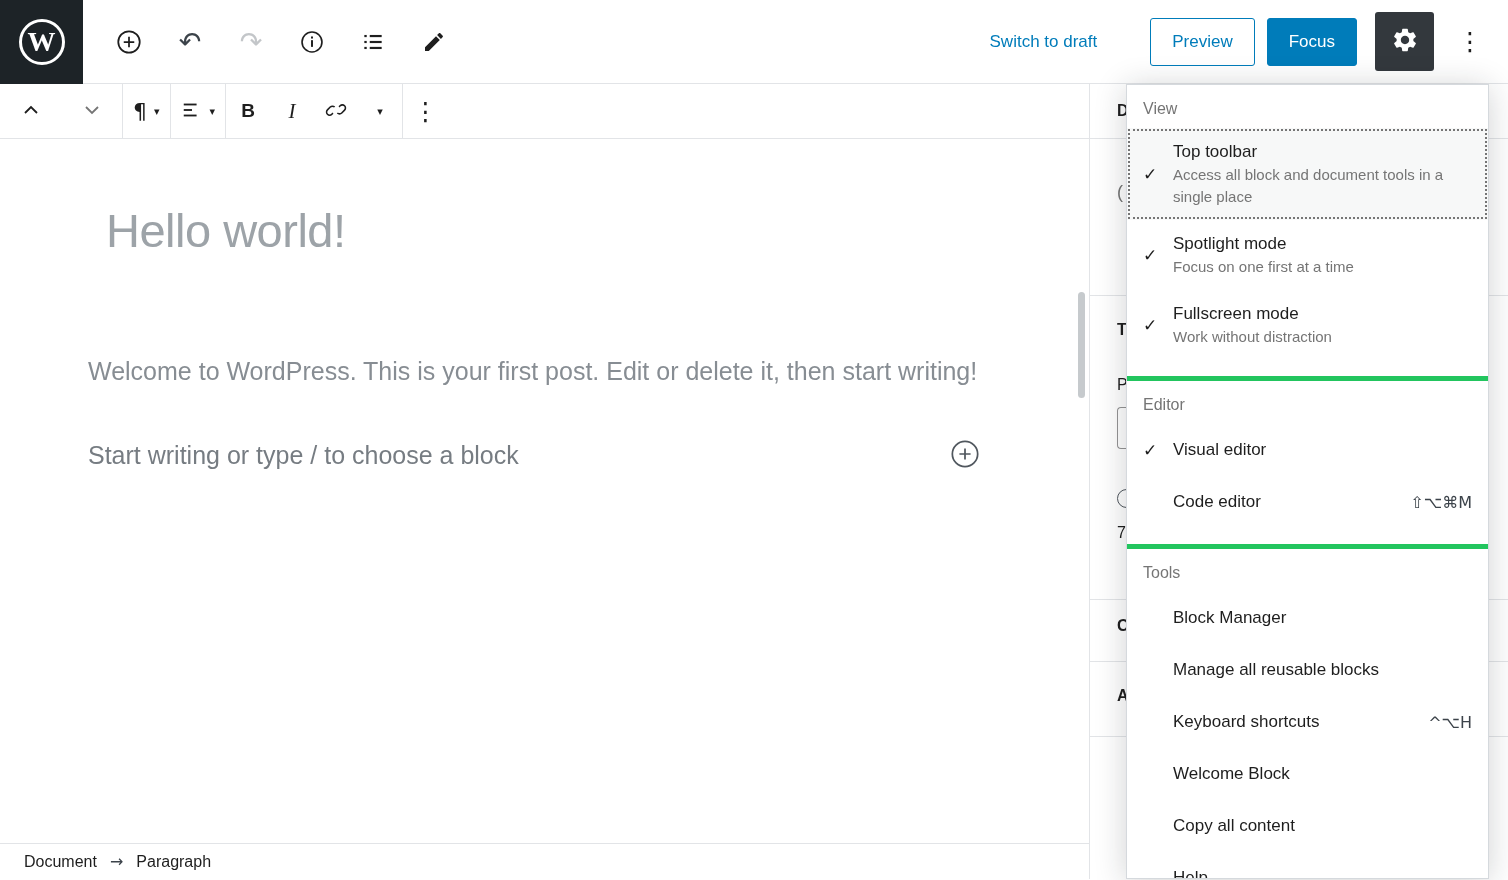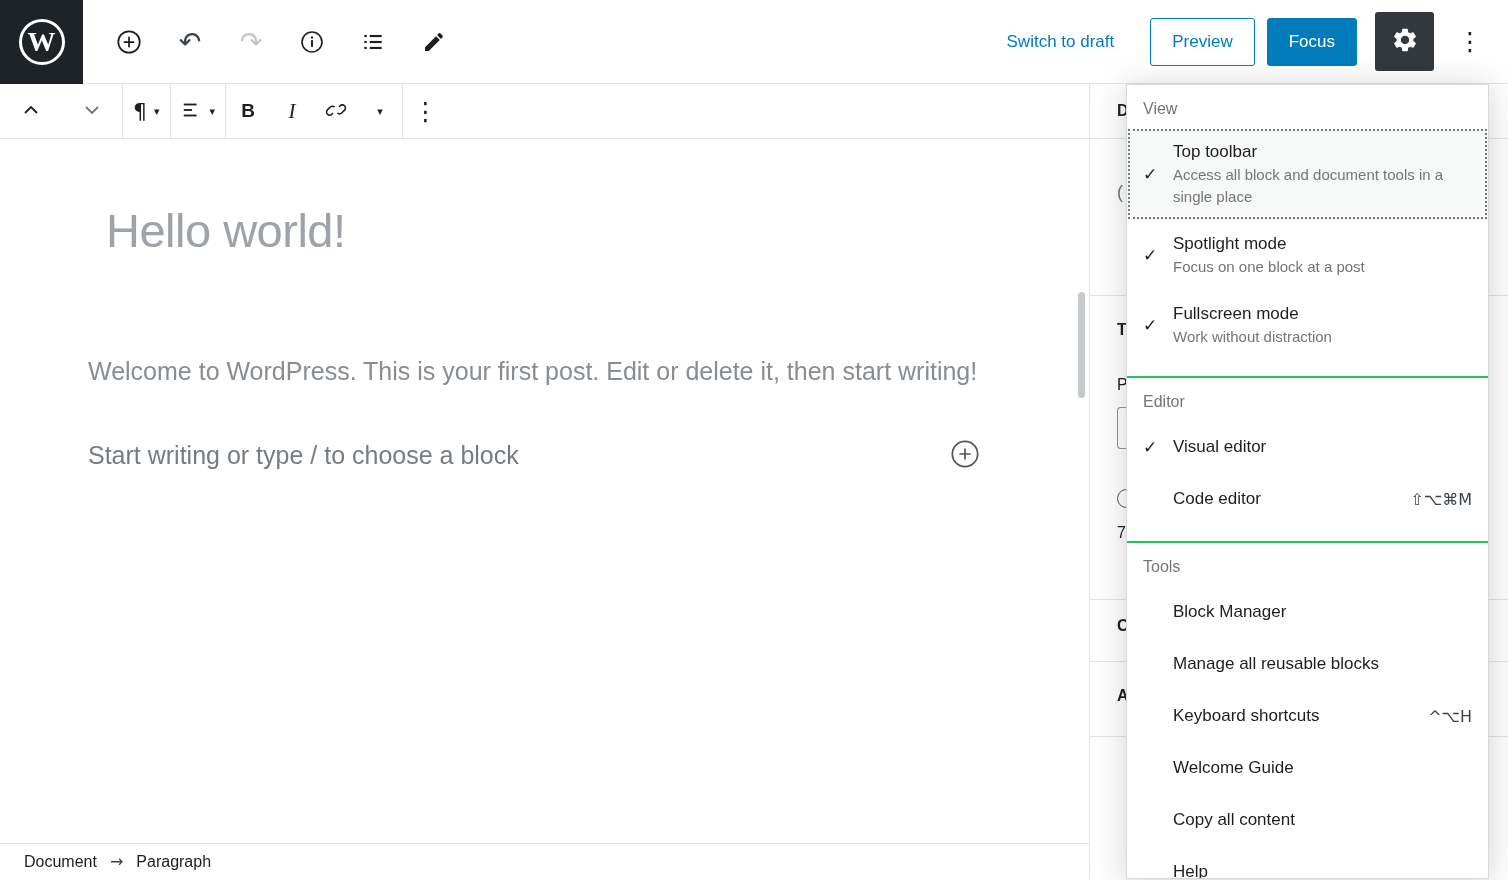--- a/index.html
+++ b/index.html
@@ -14,21 +14,21 @@
     font-family:"Liberation Serif","DejaVu Serif",serif; font-size:28px; font-weight:700;
     display:flex; align-items:center; justify-content:center; }
   .topbar-tools { display:flex; align-items:center; margin-left:28px; gap:25px; }
   .icon-btn { width:36px; height:48px; background:none; border:none; display:flex; align-items:center; justify-content:center;
     color:#1e1e1e; cursor:pointer; }
   .icon-btn svg { display:block; }
   .glyph { font-family:"DejaVu Sans",sans-serif; }
   .undo-glyph { font-size:27px; color:#3c434a; line-height:1; }
   .redo-glyph { font-size:27px; color:#c3c6c9; line-height:1; }
   .topbar-right { margin-left:auto; display:flex; align-items:center; padding-right:18px; }
-  .draft-link { color:#007cba; font-size:17px; text-decoration:none; margin-right:36px; cursor:pointer; }
+  .draft-link { color:#007cba; font-size:17px; text-decoration:none; margin-right:53px; cursor:pointer; }
   .btn { height:48px; border-radius:3px; font-size:17px; padding:0 21px; cursor:pointer;
     font-family:inherit; }
   .btn-secondary { background:#fff; border:1px solid #007cba; color:#007cba; margin-right:12px; }
   .btn-primary { background:#007cba; border:1px solid #007cba; color:#fff; margin-right:18px; }
   .gear-btn { width:59px; height:59px; background:#33383d; border:none; border-radius:3px;
     display:flex; align-items:center; justify-content:center; cursor:pointer; margin-right:16px; }
   .more-btn { width:40px; height:48px; background:none; border:none; cursor:pointer; }
   .vdots { font-family:"DejaVu Sans",sans-serif; font-size:25px; color:#1e1e1e; line-height:1; }
 
   
@@ -73,21 +73,21 @@
   .frag { position:absolute; left:27px; font-size:16px; color:#1e1e1e; }
   .frag-dark-bold { font-weight:700; }
   .frag-gray { color:#757575; font-size:18px; }
   .frag-box { width:14px; height:42px; border:1.5px solid #949494; border-right:none; border-radius:4px 0 0 4px; }
   .frag-circle { width:19px; height:19px; border:1.6px solid #50575e; border-radius:50%; }
   .sidebar-divider { position:absolute; left:0; right:0; height:1px; background:#e2e4e7; }
 
   
   .menu { position:absolute; top:0; right:19px; bottom:0; width:363px; background:#fff;
     border:1px solid #d5d9dd; box-shadow:0 3px 30px rgba(25,30,35,.2); z-index:20; overflow:hidden; }
-  .menu-section { border-bottom:2px solid #22c55e; padding-bottom:16px; }
+  .menu-section { border-bottom:5px solid #22c55e; padding-bottom:16px; }
   .menu-section:last-child { border-bottom:none; }
   .menu-header { padding:15px 16px 10px; font-size:16px; color:#757575; }
   .menu-item { display:flex; align-items:center; padding:14px 16px; cursor:pointer; }
   .menu-item.has-desc { padding:12px 16px; }
   .mi-icon { width:30px; flex-shrink:0; font-family:"DejaVu Sans",sans-serif; font-size:17px; color:#1e1e1e; }
   .mi-body { flex:1; display:flex; flex-direction:column; gap:0; }
   .mi-label { font-size:17px; color:#1e1e1e; line-height:24px; }
   .mi-desc { font-size:15px; color:#757575; line-height:22px; max-width:280px; }
   .mi-shortcut { font-family:"DejaVu Sans",sans-serif; font-size:16px; color:#3c434a; white-space:nowrap; }
   .menu-item.focused { outline:2px dotted #757575; outline-offset:-3px; background:#f7f8f8; }
@@ -266,21 +266,21 @@
             <span class="mi-icon">✓</span>
             <span class="mi-body">
               <span class="mi-label">Top toolbar</span>
               <span class="mi-desc">Access all block and document tools in a single place</span>
             </span>
           </div>
           <div class="menu-item has-desc">
             <span class="mi-icon">✓</span>
             <span class="mi-body">
               <span class="mi-label">Spotlight mode</span>
-              <span class="mi-desc">Focus on one block at a post</span>
+              <span class="mi-desc">Focus on one first at a time</span>
             </span>
           </div>
           <div class="menu-item has-desc">
             <span class="mi-icon">✓</span>
             <span class="mi-body">
               <span class="mi-label">Fullscreen mode</span>
               <span class="mi-desc">Work without distraction</span>
             </span>
           </div>
         </div>
@@ -317,21 +317,21 @@
           <div class="menu-item">
             <span class="mi-icon"></span>
             <span class="mi-body">
               <span class="mi-label">Keyboard shortcuts</span>
             </span>
             <span class="mi-shortcut">^⌥H</span>
           </div>
           <div class="menu-item">
             <span class="mi-icon"></span>
             <span class="mi-body">
-              <span class="mi-label">Welcome Guide</span>
+              <span class="mi-label">Welcome Block</span>
             </span>
           </div>
           <div class="menu-item">
             <span class="mi-icon"></span>
             <span class="mi-body">
               <span class="mi-label">Copy all content</span>
             </span>
           </div>
           <div class="menu-item">
             <span class="mi-icon"></span>

